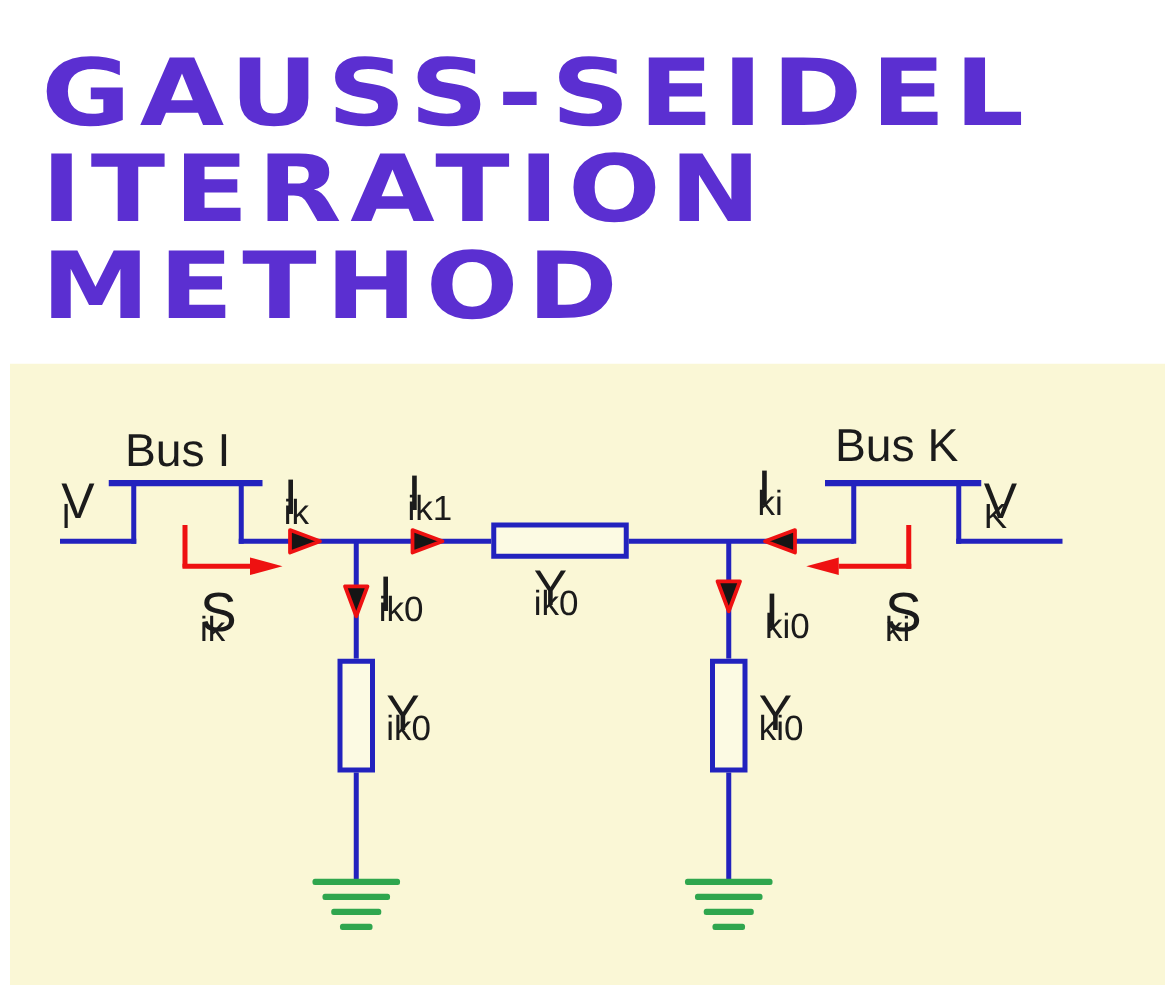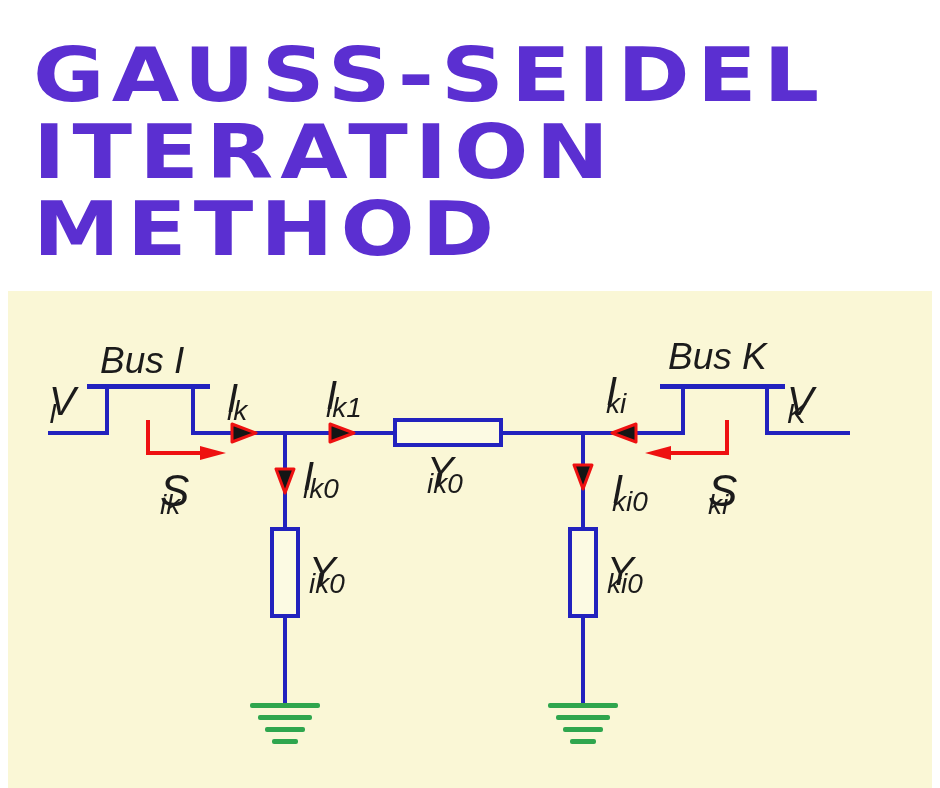--- a/index.html
+++ b/index.html
@@ -12,21 +12,20 @@
     position:absolute;left:33px;top:37px;
     font-family:"DejaVu Sans",sans-serif;
     font-weight:bold;font-size:74px;line-height:77px;letter-spacing:6px;
     color:var(--title,#5B2FD1);
     transform:scaleX(1.18);transform-origin:0 0;white-space:nowrap;
   }
   
   .panel{
     position:absolute;left:8px;top:291px;width:924px;height:497px;
     background:var(--bg,#FAF7D6);
-    font-style:italic;
   }
   .panel *{position:absolute;}
   .wire{background:var(--wire,#2222BE);}
   .busbar{background:var(--wire,#2222BE);}
   .abox{border:4px solid var(--wire,#2222BE);background:#FCFAE3;box-sizing:border-box;}
   .rline{background:var(--arrow,#EE1111);}
   .gline{background:var(--ground,#2FA64E);height:5px;border-radius:2px;}
   .lbl{
     color:var(--text,#1B1B1B);font-size:40px;line-height:1;white-space:nowrap;
     font-family:"Liberation Sans",sans-serif;

